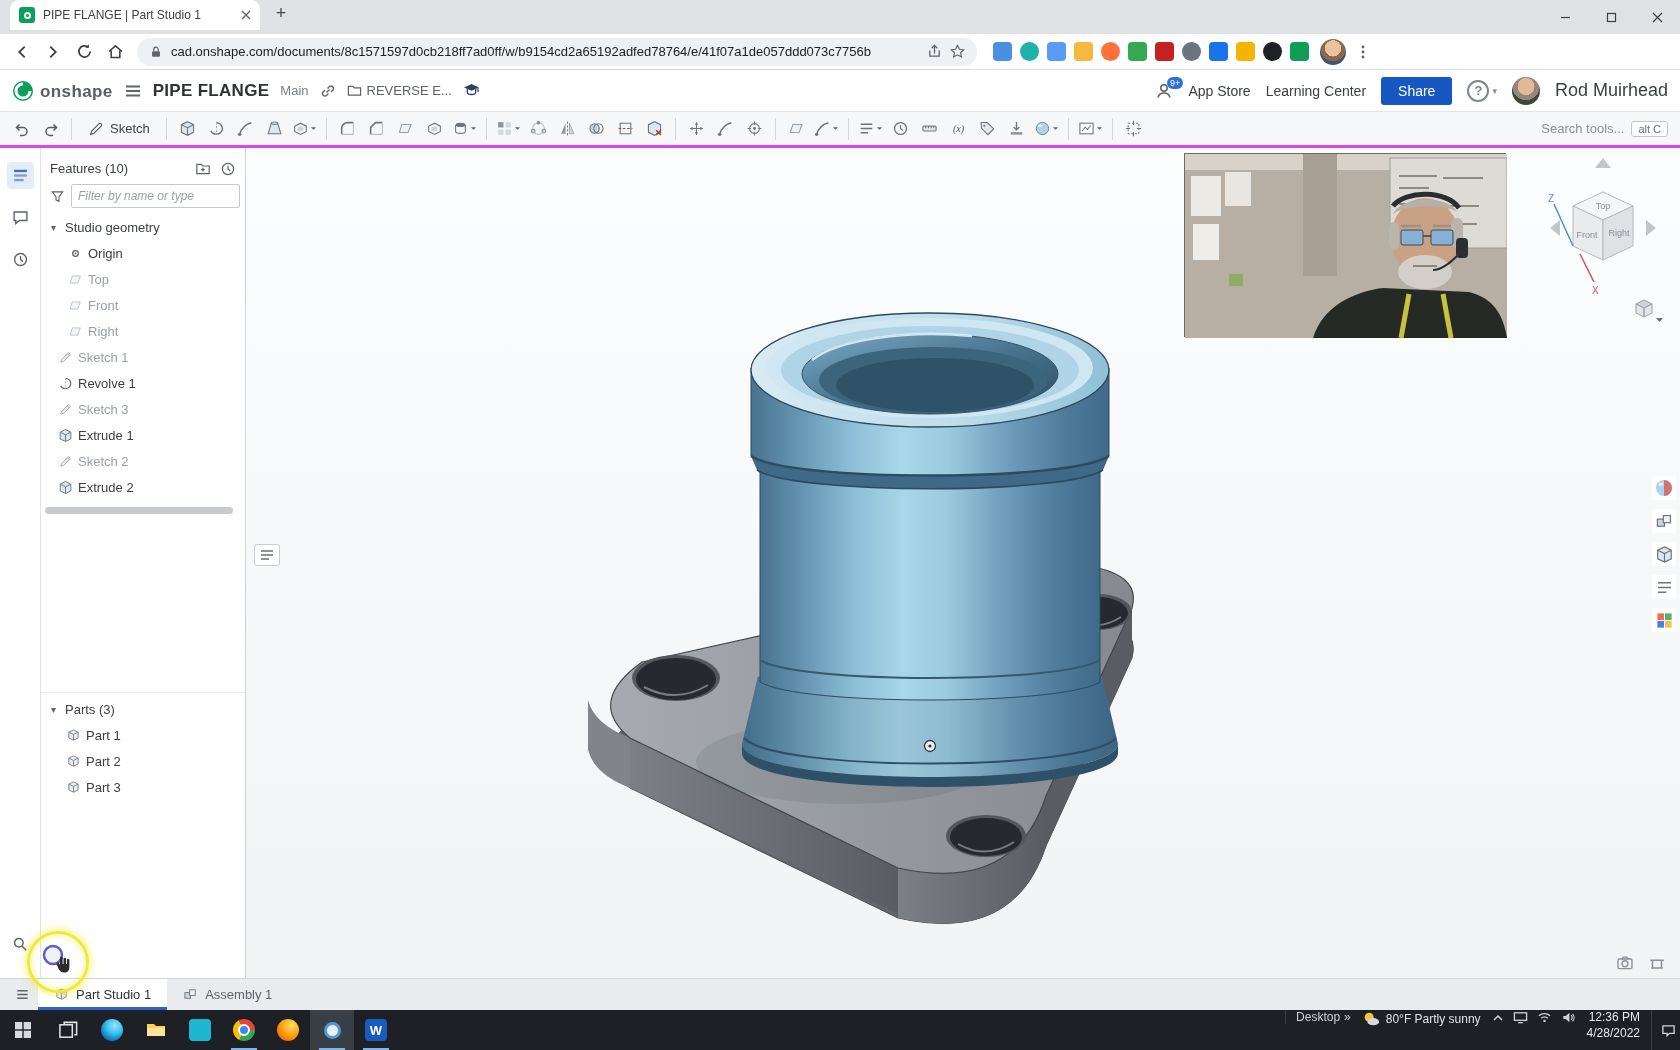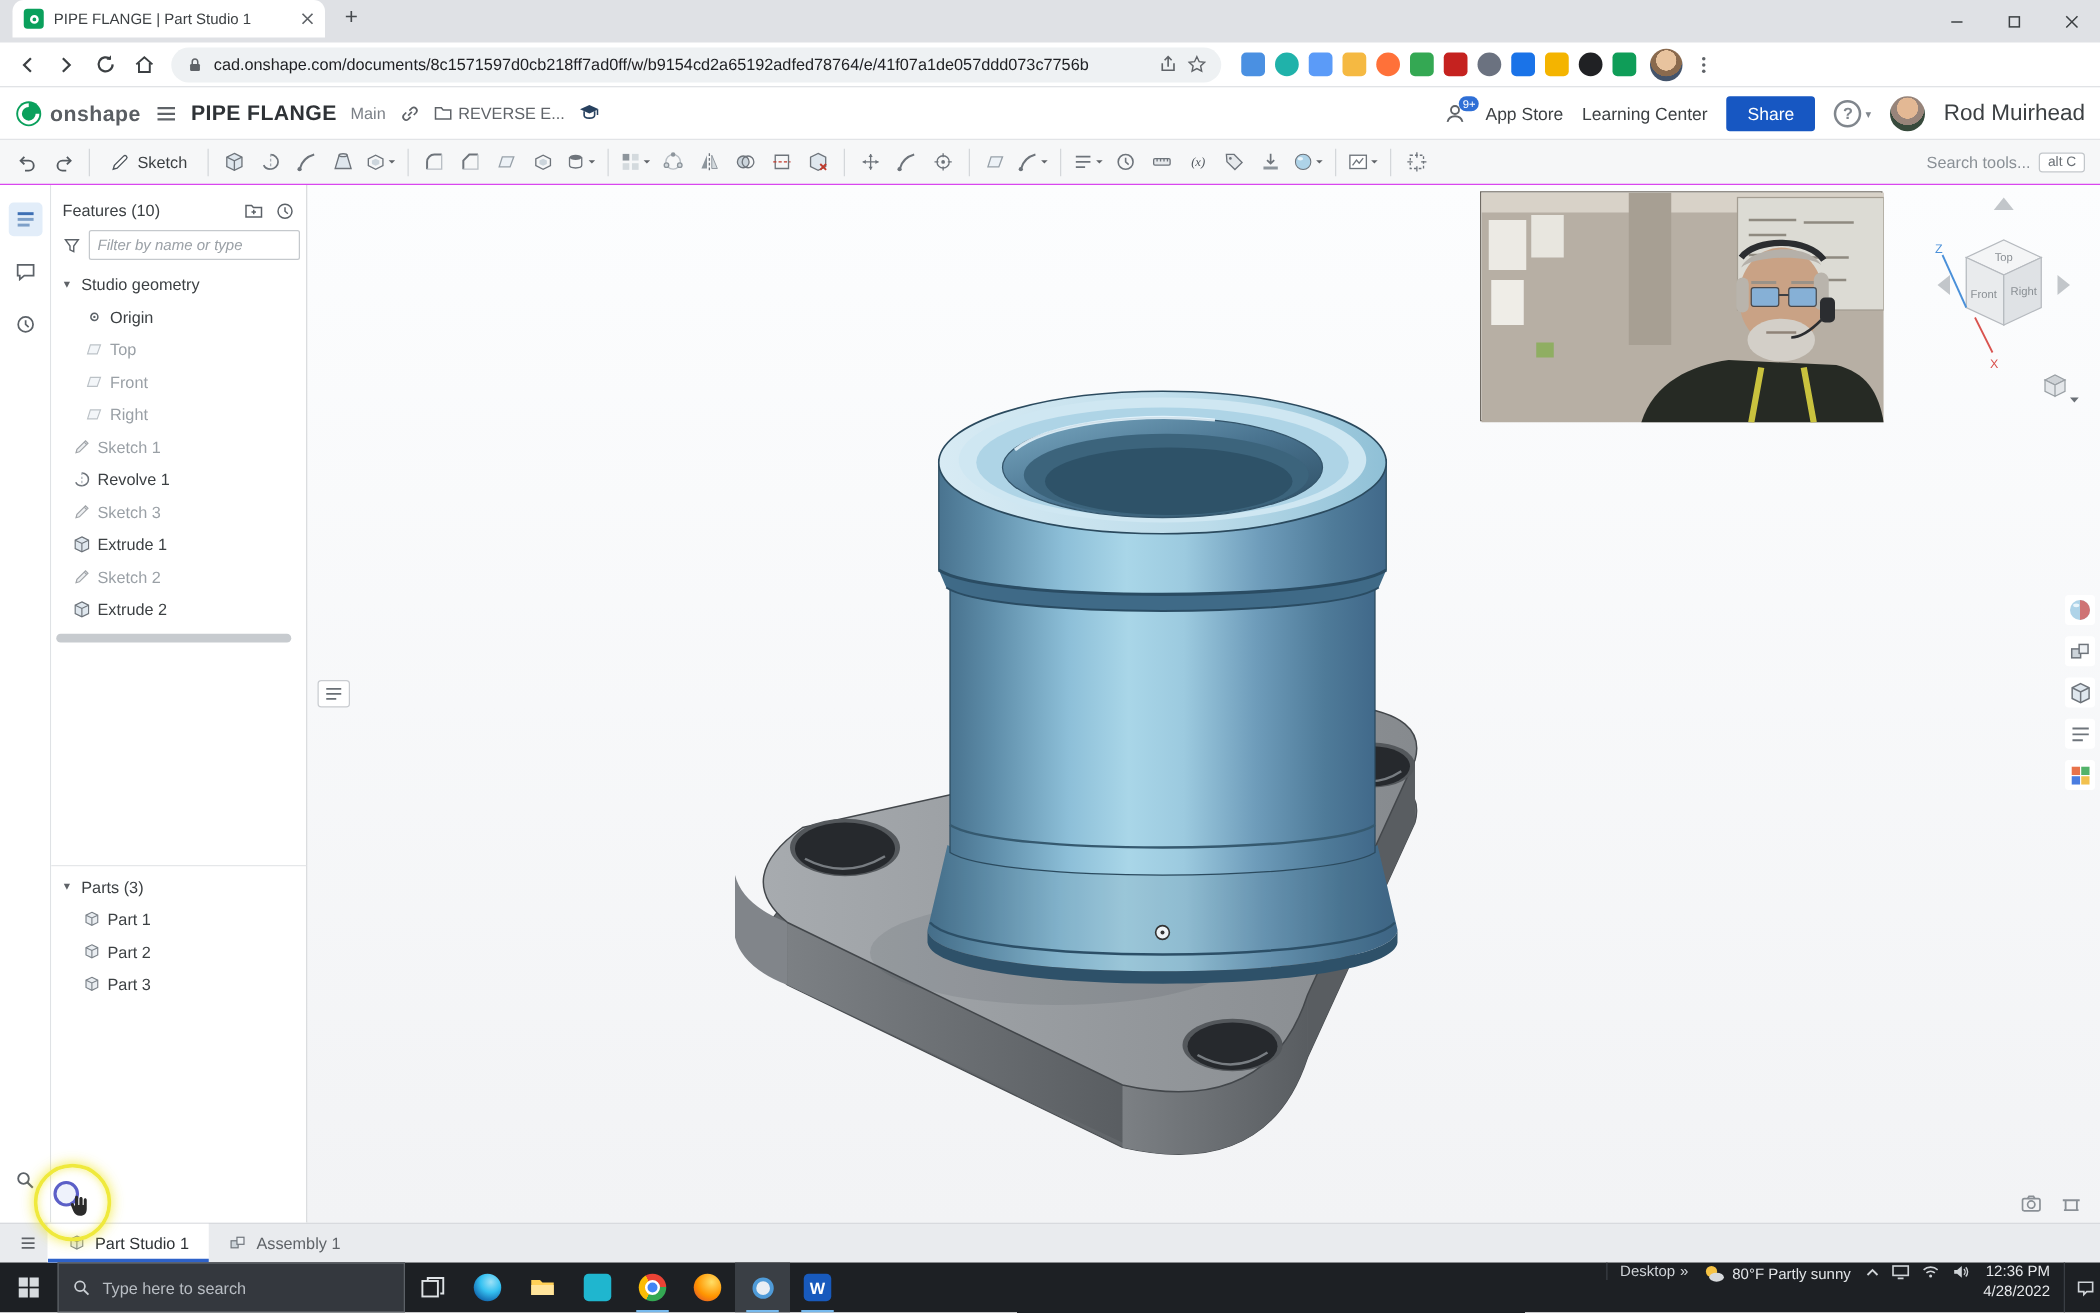--- a/index.html
+++ b/index.html
@@ -31,21 +31,21 @@
 .hdrright{margin-left:auto;display:flex;align-items:center;gap:15px}
 .hbtn{font-size:14px;color:#3c4043}
 .sharebtn{background:#1757c2;color:#fff;font-size:14px;padding:6px 17px;border-radius:3px;border:none}
 .helpc{width:22px;height:22px;border-radius:50%;border:2px solid #80868d;color:#80868d;font-size:13px;font-weight:bold;display:flex;align-items:center;justify-content:center}
 .notif{position:relative;display:flex}
 .nb{position:absolute;top:-5px;right:-10px;background:#2f6fd6;color:#fff;font-size:9px;border-radius:7px;padding:1px 3px;font-style:normal}
 .hav{width:28px;height:28px;border-radius:50%;background:radial-gradient(circle at 50% 34%,#e3b894 0 36%,#97847a 37% 58%,#374a3c 59% 100%)}
 .uname{font-size:18px;color:#3c4043}
 .caretsm{font-size:9px;color:#80868d}
 
-#toolbar{height:36px;background:#f6f7f8;border-bottom:1px solid #d946ef;display:flex;align-items:center;padding:0 8px;gap:2px}
+#toolbar{height:36px;background:#f6f7f8;border-bottom:3px solid #d946ef;display:flex;align-items:center;padding:0 8px;gap:2px}
 .tool{height:28px;min-width:27px;display:flex;align-items:center;justify-content:center;gap:1px;border-radius:3px;padding:0 2px}
 .tsep{width:1px;height:22px;background:#d4d7da;margin:0 5px;flex:0 0 1px}
 .sketchbtn{display:flex;align-items:center;gap:6px;font-size:13px;color:#3c4043;padding:0 9px;height:28px}
 #tb-search{margin-left:auto;display:flex;align-items:center;gap:7px;font-size:13px;color:#8a9096;padding-right:4px}
 kbd{border:1px solid #c3c7cb;border-radius:3px;background:#fff;padding:1px 6px;font-size:11px;color:#6a7076;font-family:"Liberation Sans",sans-serif}
 
 #content{display:flex;height:830px}
 #left-rail{width:41px;border-right:1px solid #dfe2e5;background:#fff;display:flex;flex-direction:column;align-items:center;padding:14px 0 20px;gap:15px}
 .railic{width:27px;height:27px;border-radius:4px;display:flex;align-items:center;justify-content:center}
 .railic.active{background:#e2edf9}
@@ -887,27 +887,20 @@
 
 <div id="taskbar">
   <div class="tstart">
     <svg width="18" height="18" viewBox="0 0 18 18">
         <rect x="1" y="1" width="7.3" height="7.3" fill="#d7dbdf"></rect>
         <rect x="9.7" y="1" width="7.3" height="7.3" fill="#d7dbdf"></rect>
         <rect x="1" y="9.7" width="7.3" height="7.3" fill="#d7dbdf"></rect>
         <rect x="9.7" y="9.7" width="7.3" height="7.3" fill="#d7dbdf"></rect>
       </svg>
   </div>
-  <div class="tsearch">
-    <svg width="15" height="15" viewBox="0 0 16 16">
-        <circle cx="6.4" cy="6.4" r="4.2" fill="none" stroke="#c9ced3" stroke-width="1.5"></circle>
-        <path d="M9.6 9.6l4 4" stroke="#c9ced3" stroke-width="1.6"></path>
-      </svg>
-    <span>Type here to search</span>
-  </div>
   <div id="taskbar-apps">
       <div class="tapp">
         <svg viewBox="0 0 22 22" width="21" height="21">
           <rect x="2" y="5" width="13" height="13" fill="none" stroke="#dfe3e7" stroke-width="1.6"></rect>
           <path d="M6.5 5V2.5H19.5v13H17" fill="none" stroke="#dfe3e7" stroke-width="1.6"></path>
         </svg>
       </div>
       <div class="tapp">
         <span class="appc" style="background:radial-gradient(circle at 62% 30%,#9de1f7,#35c1f1 40%,#0c59a4 85%)"></span>
       </div>

